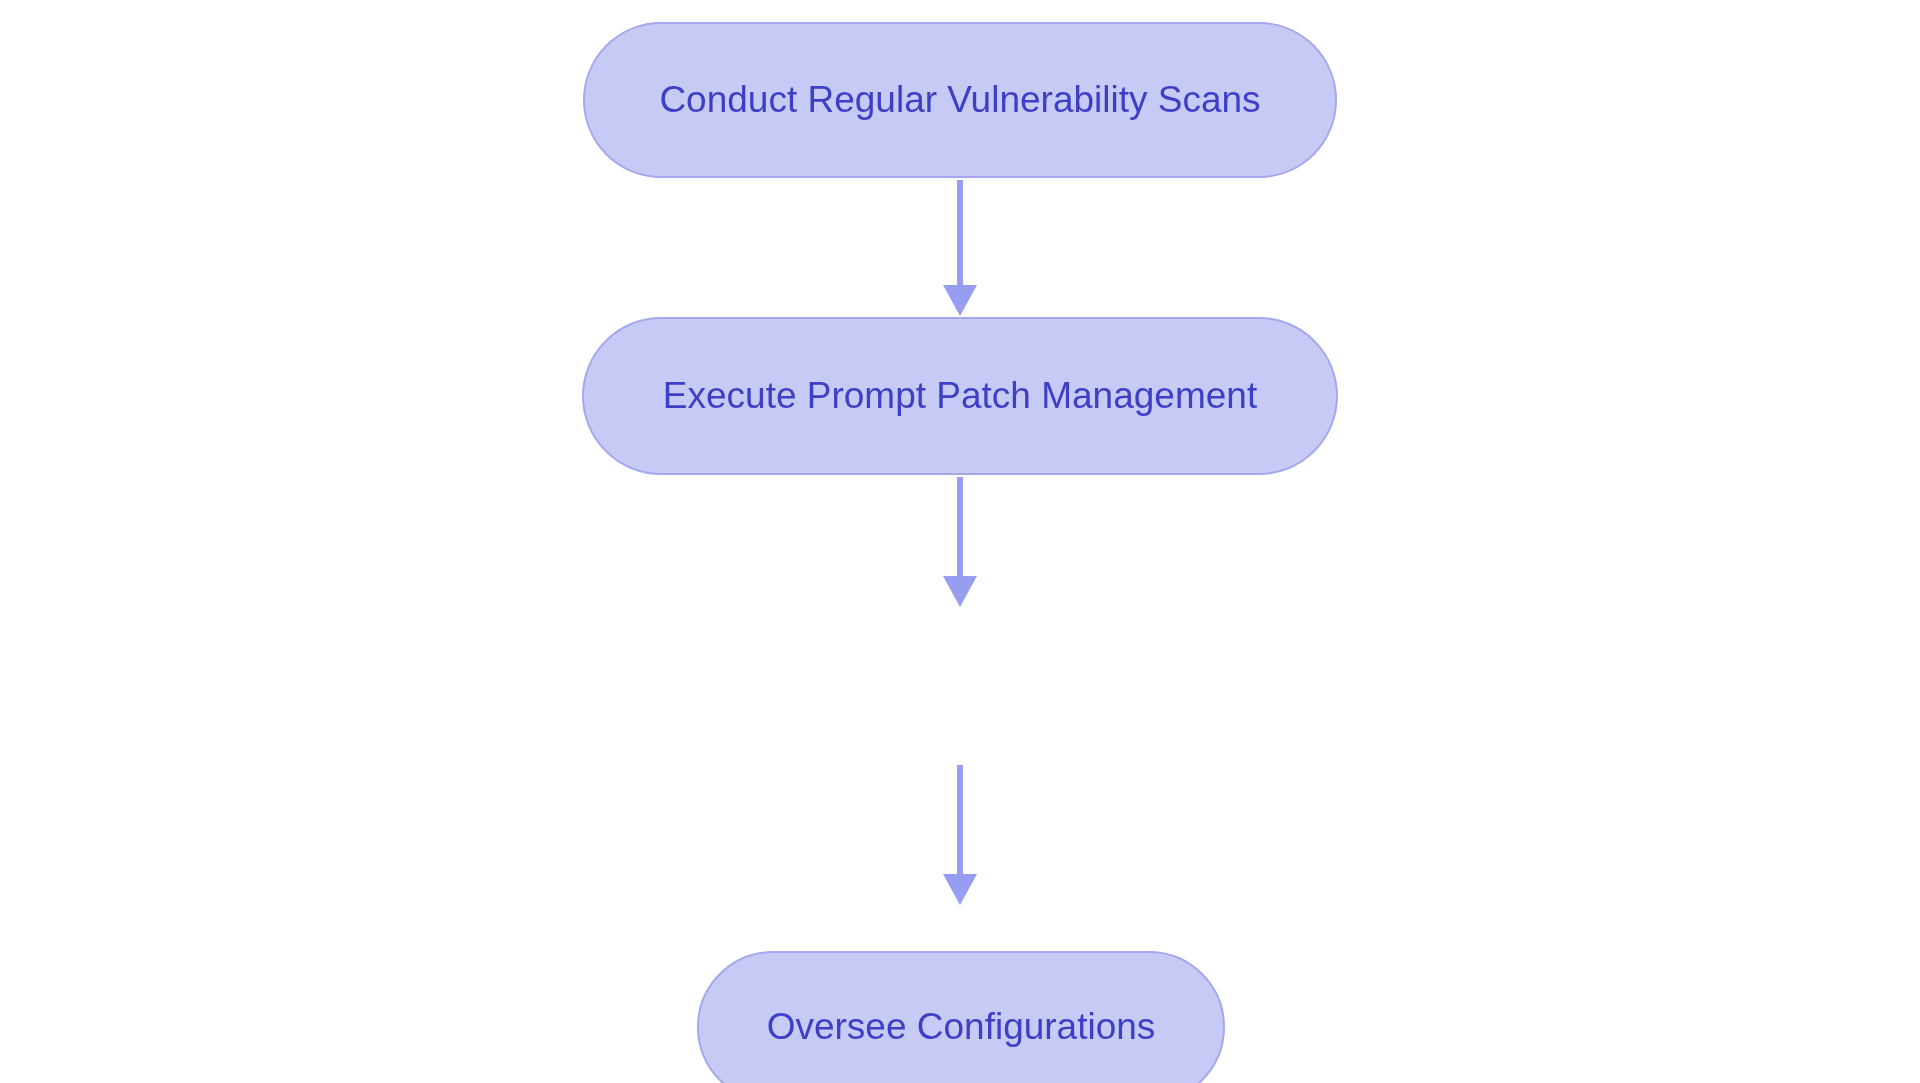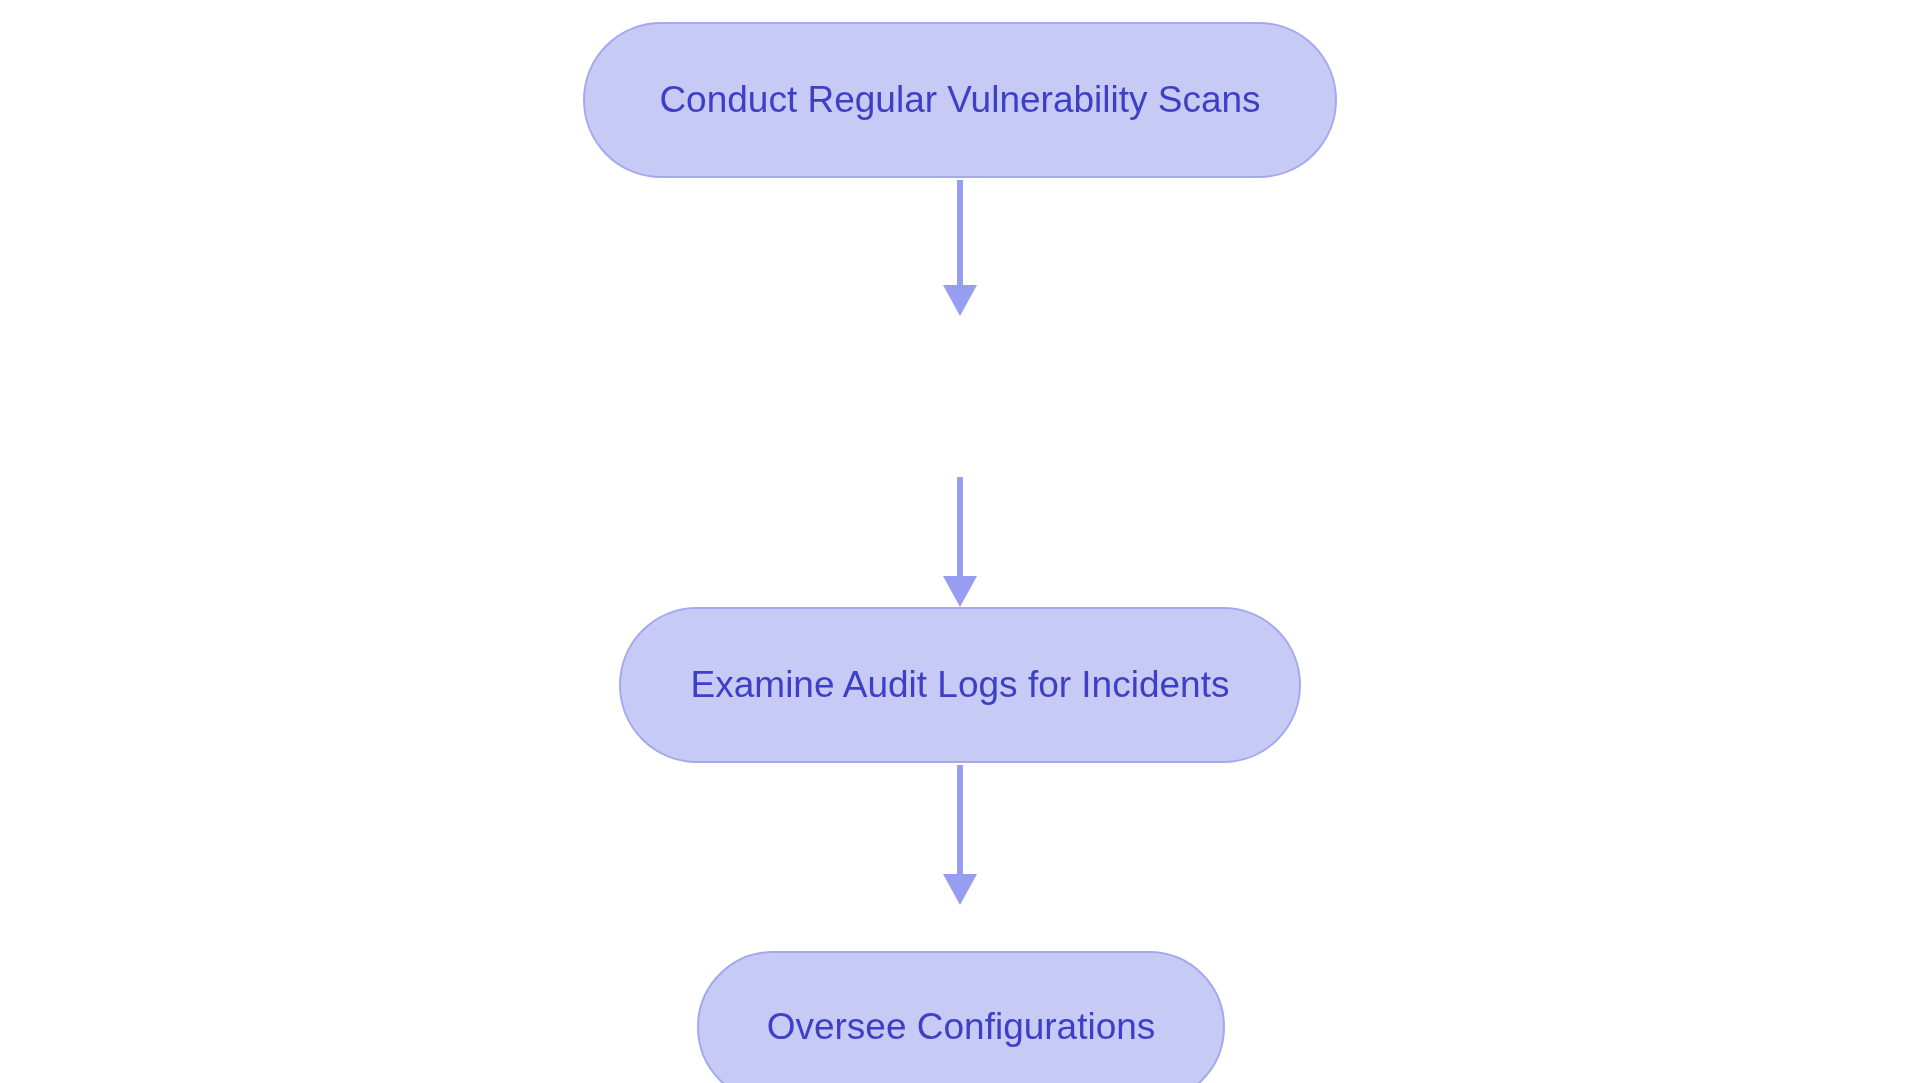--- a/index.html
+++ b/index.html
@@ -68,29 +68,29 @@
 
   <div class="flow-node node-1">
     <span>Conduct Regular Vulnerability Scans</span>
   </div>
 
   <div class="arrow arrow-1">
     <div class="arrow-line"></div>
     <div class="arrow-head"></div>
   </div>
 
+  <div class="flow-node node-2">
+    <span>Execute Prompt Patch Management</span>
+  </div>
 
   <div class="arrow arrow-2">
     <div class="arrow-line"></div>
     <div class="arrow-head"></div>
   </div>
 
-  <div class="flow-node node-3">
-    <span>Examine Audit Logs for Incidents</span>
-  </div>
 
   <div class="arrow arrow-3">
     <div class="arrow-line"></div>
     <div class="arrow-head"></div>
   </div>
 
   <div class="flow-node node-4">
     <span>Oversee Configurations</span>
   </div>
 

